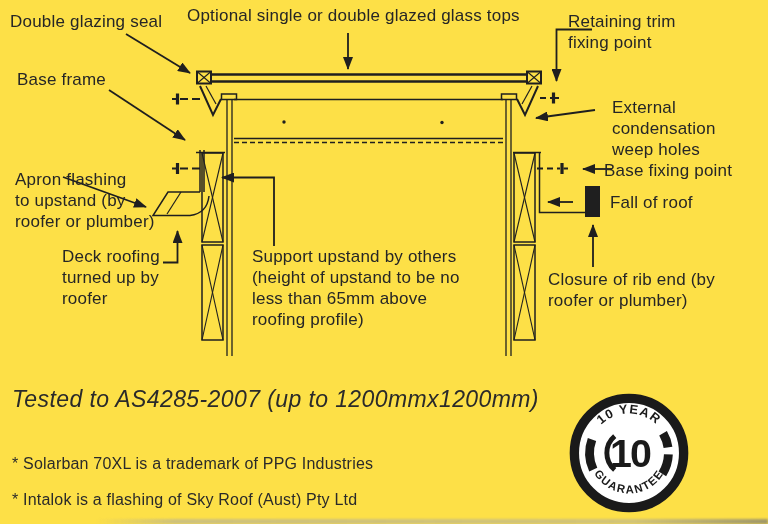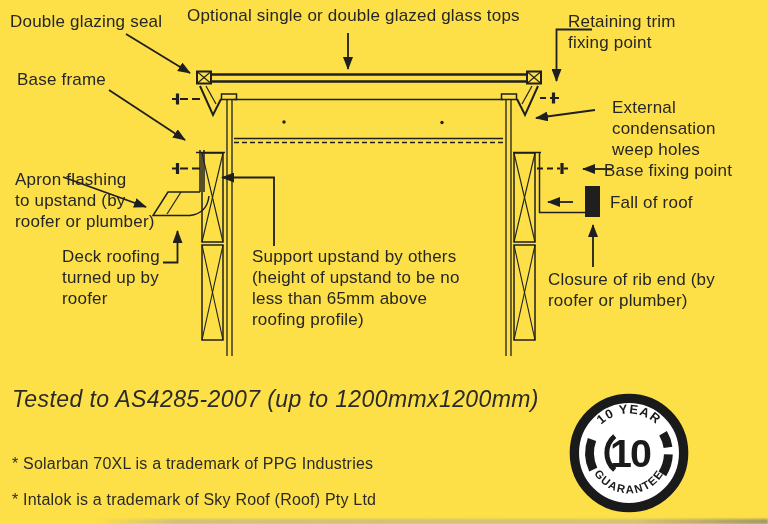--- a/index.html
+++ b/index.html
@@ -169,21 +169,21 @@
   <div class="lbl" style="left:610px;top:192px;">Fall of roof</div>
   <div class="lbl" style="left:252px;top:246px;">Support upstand by others
 (height of upstand to be no
 less than 65mm above
 roofing profile)</div>
   <div class="lbl" style="left:548px;top:269px;">Closure of rib end (by
 roofer or plumber)</div>
 
   <div class="tested">Tested to AS4285-2007 (up to 1200mmx1200mm)</div>
   <div class="tm tm1">* Solarban 70XL is a trademark of PPG Industries</div>
-  <div class="tm tm2">* Intalok is a trademark of Sky Roof (Roof) Pty Ltd</div>
+  <div class="tm tm2">* Intalok is a flashing of Sky Roof (Aust) Pty Ltd</div>
 
   <div class="badge">
     <svg width="128" height="128" viewBox="0 0 130 130">
       <defs>
         <path id="bTop" d="M26.4,75.4 A40,40 0 1 1 103.6,75.4"></path>
         <path id="bBot" d="M31.4,88.5 A41,41 0 0 0 98.6,88.5"></path>
       </defs>
       <circle cx="65" cy="65" r="55.5" fill="#ffffff" stroke="#1a1a1a" stroke-width="9.5"></circle>
       <g stroke="#1a1a1a" fill="none">
         <path d="M99.6,45 A40,40 0 0 1 104.6,59.4" stroke-width="9"></path>

